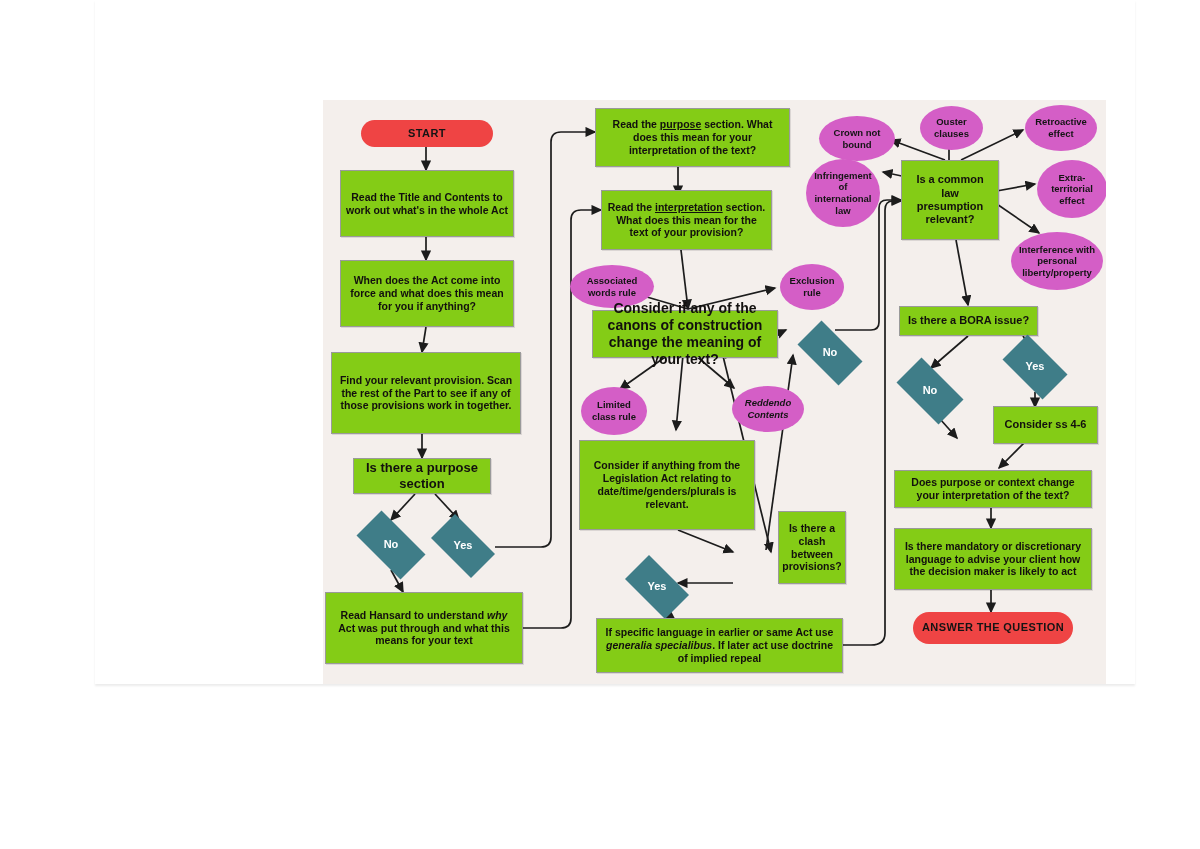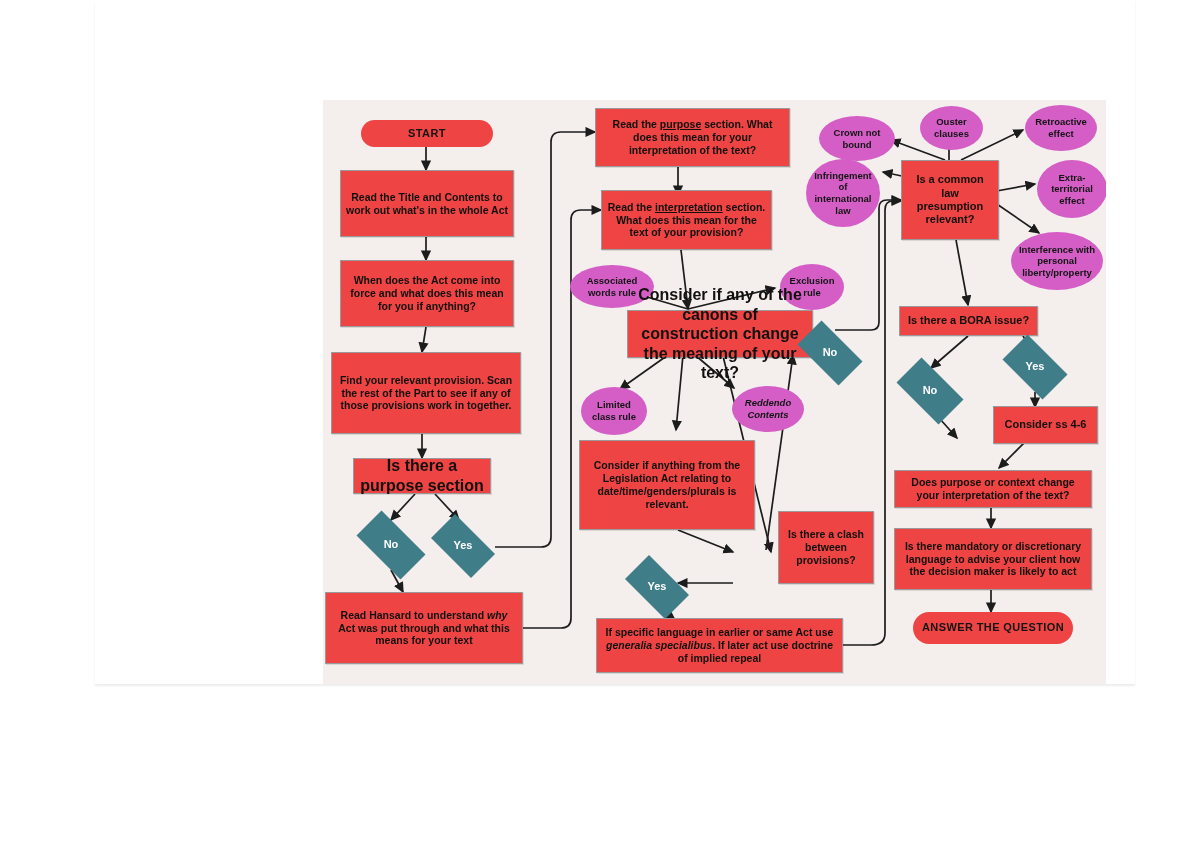--- a/index.html
+++ b/index.html
@@ -33,21 +33,21 @@
     position:absolute;
     box-sizing:border-box;
     display:flex;align-items:center;justify-content:center;
     text-align:center;
     color:#12100e;
     font-weight:bold;
     line-height:1.22;
     z-index:3;
   }
   .rect{
-    background:#ef4444;
+    background:#84cc16;
     border:1px solid #9a9a9a;
     box-shadow:1px 1px 0 rgba(0,0,0,0.10);
     padding:3px 5px;
   }
   .pill{
     background:#ef4444;
     border-radius:999px;
     color:#141414;
     letter-spacing:.4px;
   }
@@ -148,21 +148,21 @@
     </div>
 
     <div class="node rect" style="left:17px;top:160px;width:174px;height:67px;font-size:10.5px;">
       <span>When does the Act come into force and what does this mean for you if anything?</span>
     </div>
 
     <div class="node rect" style="left:8px;top:252px;width:190px;height:82px;font-size:10.5px;">
       <span>Find your relevant provision. Scan the rest of the Part to see  if any of those provisions work in together.</span>
     </div>
 
-    <div class="node rect" style="left:30px;top:358px;width:138px;height:36px;font-size:16px;">
+    <div class="node rect" style="left:30px;top:358px;width:138px;height:36px;font-size:13px;">
       <span>Is there a purpose section</span>
     </div>
 
     <div class="node diamond" style="left:24px;top:420px;width:88px;height:50px;font-size:11px;">
       <div class="dshape"></div>
       <span>No</span>
     </div>
 
     <div class="node diamond" style="left:100px;top:422px;width:80px;height:48px;font-size:11px;">
       <div class="dshape"></div>
@@ -188,37 +188,37 @@
     </div>
 
     <div class="node ellipse" style="left:247px;top:165px;width:84px;height:43px;font-size:9.5px;">
       <span>Associated words rule</span>
     </div>
 
     <div class="node ellipse" style="left:457px;top:164px;width:64px;height:46px;font-size:9.5px;">
       <span>Exclusion rule</span>
     </div>
 
-    <div class="node rect" style="left:269px;top:210px;width:186px;height:48px;font-size:16px;margin-left:35px;">
+    <div class="node rect" style="left:269px;top:210px;width:186px;height:48px;font-size:14px;">
       <span>Consider if any of the canons of construction change the meaning of your text?</span>
     </div>
 
     <div class="node ellipse" style="left:258px;top:287px;width:66px;height:48px;font-size:9.5px;">
       <span>Limited class rule</span>
     </div>
 
     <div class="node ellipse ital" style="left:409px;top:286px;width:72px;height:46px;font-size:9.5px;">
       <span>Reddendo Contents</span>
     </div>
 
     <div class="node rect" style="left:256px;top:340px;width:176px;height:90px;font-size:10.5px;">
       <span>Consider if anything from the Legislation Act relating to date/time/genders/plurals is relevant.</span>
     </div>
 
-    <div class="node rect" style="left:455px;top:411px;width:96px;height:73px;font-size:10.5px;">
+    <div class="node rect" style="left:455px;top:411px;width:68px;height:73px;font-size:10.5px;">
       <span>Is there a clash between provisions?</span>
     </div>
 
     <div class="node diamond" style="left:466px;top:229px;width:82px;height:48px;font-size:11px;">
       <div class="dshape"></div>
       <span>No</span>
     </div>
 
     <div class="node diamond" style="left:294px;top:463px;width:80px;height:48px;font-size:11px;">
       <div class="dshape"></div>

